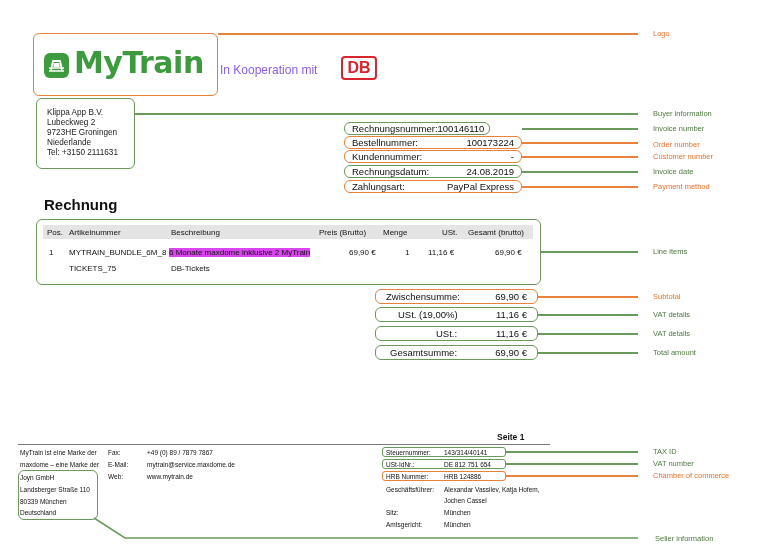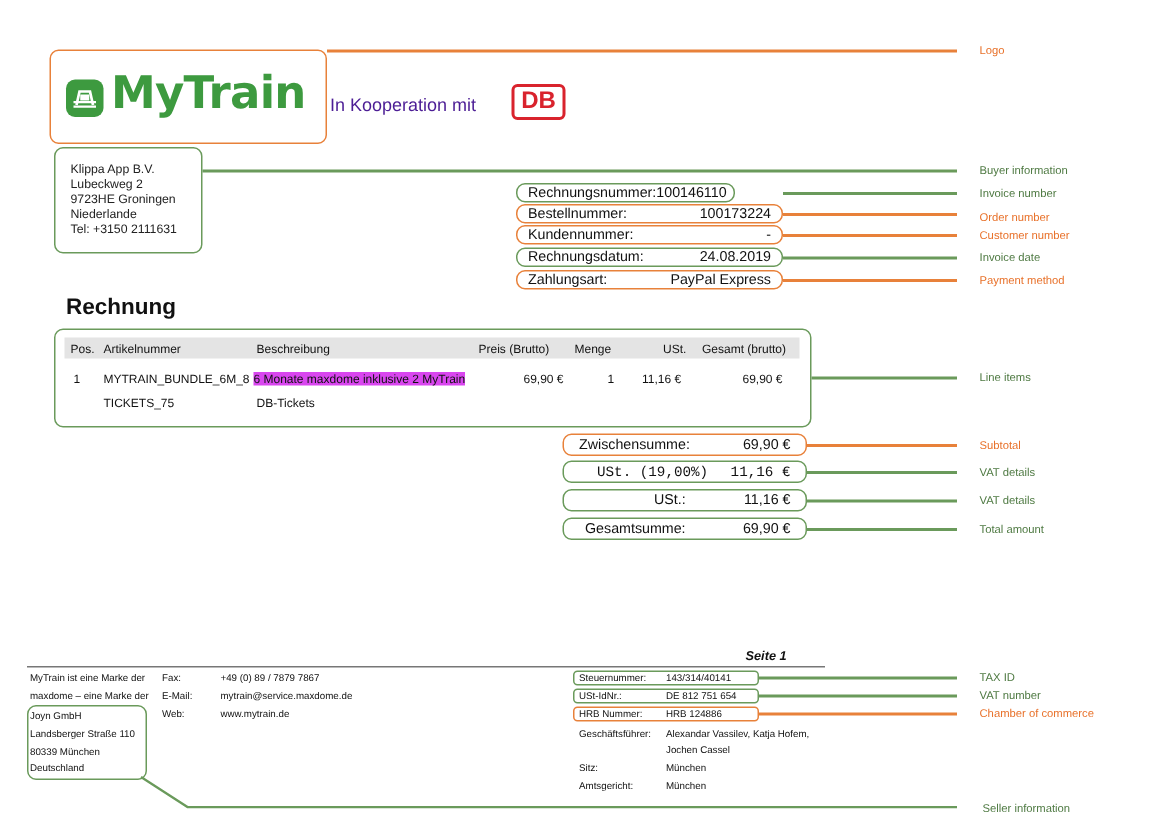--- a/index.html
+++ b/index.html
@@ -23,21 +23,21 @@
 <div class="abs box-o" style="left:33px;top:33px;width:185px;height:63px;"></div>
 <div class="abs" style="left:44px;top:53px;width:25px;height:25px;background:#3d9a3f;border-radius:6px;">
   <svg width="25" height="25" viewBox="0 0 25 25">
     <path d="M7 17 L9 8 L16 8 L18 17" stroke="#fff" stroke-width="1.8" fill="none"></path>
     <rect x="9.5" y="10" width="6" height="4" fill="#fff"></rect>
     <line x1="5" y1="15" x2="20" y2="15" stroke="#fff" stroke-width="1.5"></line>
     <line x1="5" y1="18" x2="20" y2="18" stroke="#fff" stroke-width="1.5"></line>
   </svg>
 </div>
 <div class="abs logo-text" style="left:74px;top:45px;">MyTrain</div>
-<div class="abs" style="left:220px;top:63px;font-size:12px;color:#4c1d95;">In Kooperation mit</div>
+<div class="abs" style="left:220px;top:63px;font-size:12px;color:#8b5cf6;">In Kooperation mit</div>
 <div class="abs" style="left:341px;top:56px;width:36px;height:24px;border:2px solid #d9232d;border-radius:4px;box-sizing:border-box;display:flex;align-items:center;justify-content:center;">
   <span style="font-weight:bold;color:#d9232d;font-size:16px;">DB</span>
 </div>
 <div class="line-o" style="left:218px;top:33px;width:420px;"></div>
 <div class="ann o" style="left:653px;top:29px;">Logo</div>
 
 <div class="abs box-g" style="left:36px;top:98px;width:99px;height:71px;padding:9px 0 0 10px;font-size:8.2px;line-height:10px;color:#222;">
   <div>Klippa App B.V.</div>
   <div>Lubeckweg 2</div>
   <div>9723HE Groningen</div>
@@ -107,42 +107,42 @@
 <div class="line-g" style="left:541px;top:251px;width:97px;"></div>
 <div class="ann g" style="left:653px;top:247px;">Line items</div>
 
 <div class="field box-o" style="left:375px;top:289px;width:163px;height:15px;padding:0 10px;">
   <span>Zwischensumme:</span>
   <span>69,90 €</span>
 </div>
 <div class="line-o" style="left:538px;top:296px;width:100px;"></div>
 <div class="ann o" style="left:653px;top:292px;">Subtotal</div>
 
-<div class="field box-g" style="left:375px;top:307px;width:163px;height:15px;padding:0 10px 0 22px;font-family:Liberation Mono, monospace;">
+<div class="field box-g" style="left:375px;top:307px;width:163px;height:15px;padding:0 10px 0 22px;">
   <span>USt. (19,00%)</span>
   <span>11,16 €</span>
 </div>
 <div class="line-g" style="left:538px;top:314px;width:100px;"></div>
 <div class="ann g" style="left:653px;top:310px;">VAT details</div>
 
 <div class="field box-g" style="left:375px;top:326px;width:163px;height:15px;padding:0 10px 0 60px;">
   <span>USt.:</span>
   <span>11,16 €</span>
 </div>
 <div class="line-g" style="left:538px;top:333px;width:100px;"></div>
 <div class="ann g" style="left:653px;top:329px;">VAT details</div>
 
 <div class="field box-g" style="left:375px;top:345px;width:163px;height:15px;padding:0 10px 0 14px;">
   <span>Gesamtsumme:</span>
   <span>69,90 €</span>
 </div>
 <div class="line-g" style="left:538px;top:352px;width:100px;"></div>
 <div class="ann g" style="left:653px;top:348px;">Total amount</div>
 
-<div class="abs" style="left:497px;top:432px;font-size:8.5px;font-weight:bold;font-style:italic;">Seite 1</div>
+<div class="abs" style="left:497px;top:432px;font-size:8.5px;font-weight:bold;">Seite 1</div>
 <div class="abs" style="left:18px;top:444px;width:532px;height:1px;background:#777;"></div>
 
 <div class="foot" style="left:20px;top:449px;">MyTrain ist eine Marke der</div>
 <div class="foot" style="left:20px;top:461px;">maxdome – eine Marke der</div>
 <div class="abs box-g" style="left:18px;top:470px;width:80px;height:50px;"></div>
 <div class="foot" style="left:20px;top:474px;">Joyn GmbH</div>
 <div class="foot" style="left:20px;top:486px;">Landsberger Straße 110</div>
 <div class="foot" style="left:20px;top:498px;">80339 München</div>
 <div class="foot" style="left:20px;top:509px;">Deutschland</div>
 

